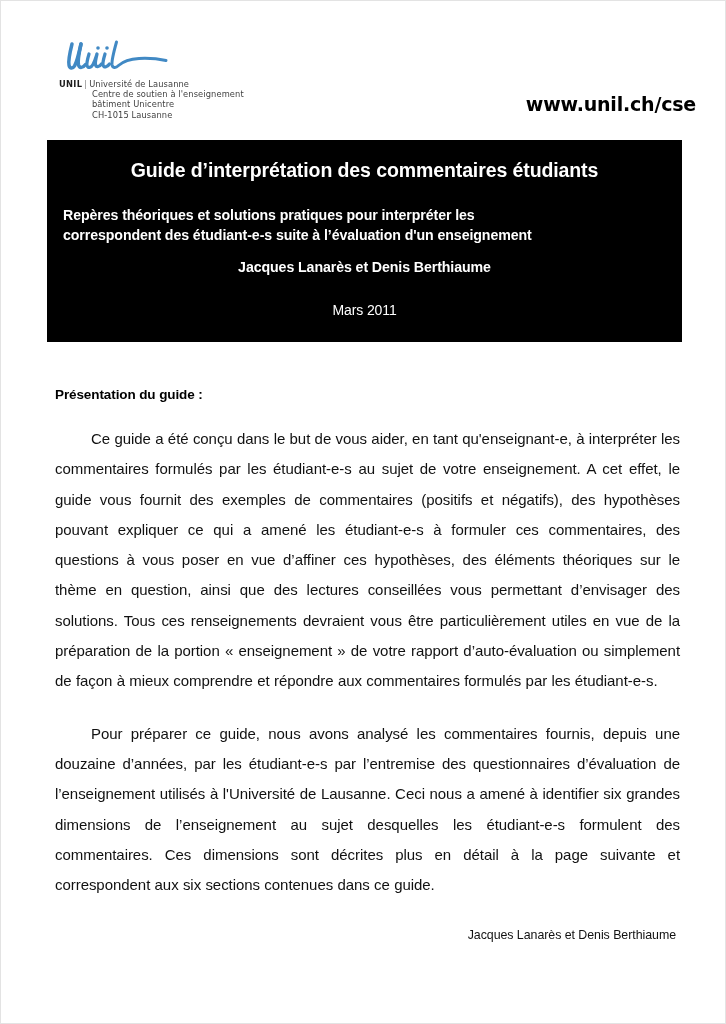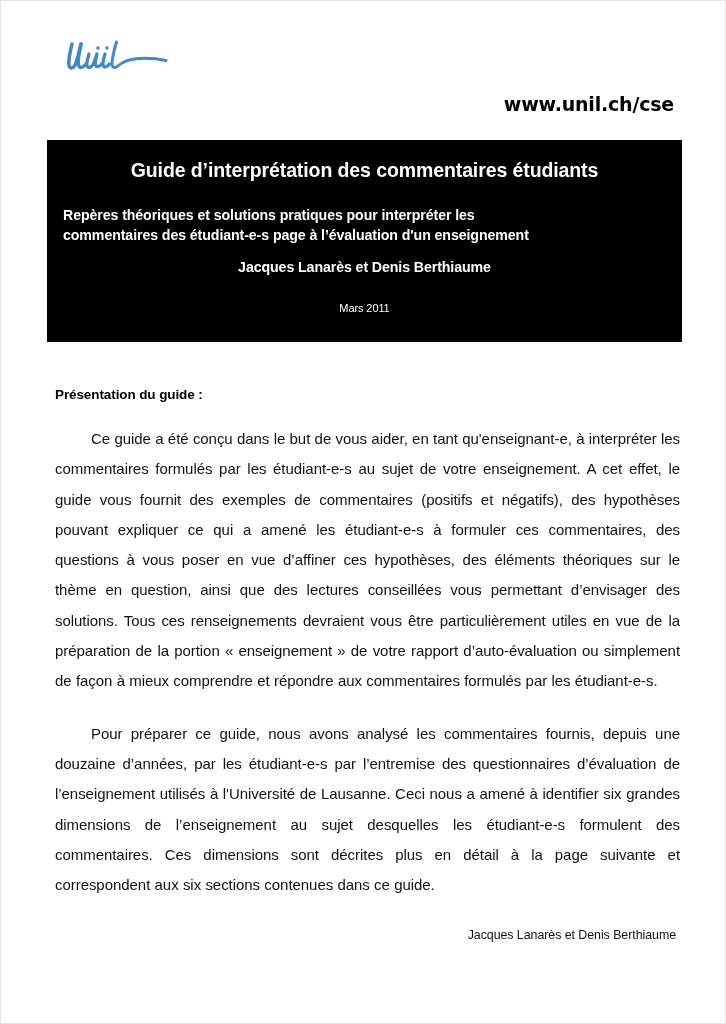--- a/index.html
+++ b/index.html
@@ -59,21 +59,21 @@
     color: #8a8a8a;
     padding: 0 2px;
   }
   .logo-sub {
     margin-left: 33px;
     white-space: nowrap;
   }
 
   .site-url {
     position: absolute;
-    right: 53px;
+    right: 31px;
     top: 92px;
     font-family: "DejaVu Sans", sans-serif;
     font-size: 19px;
     font-weight: bold;
     color: #000000;
     letter-spacing: -0.2px;
     white-space: nowrap;
   }
 
   
@@ -114,21 +114,21 @@
     text-align: center;
     font-size: 14.2px;
     font-weight: bold;
     letter-spacing: -0.1px;
   }
   .banner-date {
     position: absolute;
     left: 0; right: 0;
     top: 162px;
     text-align: center;
-    font-size: 11px;
+    font-size: 14px;
     font-weight: normal;
     letter-spacing: -0.1px;
   }
 
   
   .body-area {
     position: absolute;
     left: 54px;
     top: 368px;
     width: 625px;
@@ -175,30 +175,36 @@
           <path d="M18 14 C14 30 10 46 12 56 C13 63 19 64 23 58 C28 50 32 32 36 14" stroke-width="7"></path>
           <path d="M36 14 C32 32 29 48 31 56 C33 63 40 62 45 55" stroke-width="7"></path>
           <path d="M52 34 C49 44 47 52 48 57 C50 63 56 62 60 55 C64 48 66 40 68 34 C66 42 64 50 65 55 C66 61 72 61 77 54" stroke-width="6.5"></path>
           <circle cx="70" cy="22" r="3.6" fill="#4189c4" stroke="none"></circle>
           <path d="M84 34 C81 44 79 51 80 56 C82 62 88 61 93 54" stroke-width="6.5"></path>
           <circle cx="88" cy="22" r="3.6" fill="#4189c4" stroke="none"></circle>
           <path d="M107 10 C102 28 97 46 98 55 C99 62 105 63 111 57 C120 49 134 44 152 43 C172 42 192 44 206 47" stroke-width="6"></path>
         </g>
       </svg>
 
+      <div class="logo-lines">
+        <div class="logo-line-1"><span class="brand">UNIL</span><span class="bar">|</span><span>Université de Lausanne</span></div>
+        <div class="logo-sub">Centre de soutien à l'enseignement</div>
+        <div class="logo-sub">bâtiment Unicentre</div>
+        <div class="logo-sub">CH-1015 Lausanne</div>
+      </div>
     </div>
 
     <div class="site-url">www.unil.ch/cse</div>
   </div>
 
   <div class="title-banner">
     <div class="banner-main-title">Guide d’interprétation des commentaires étudiants</div>
     <div class="banner-subtitle">
       <div>Repères théoriques et solutions pratiques pour interpréter les</div>
-      <div>commentaires des étudiant-e-s page à l’évaluation d'un enseignement</div>
+      <div>correspondent des étudiant-e-s suite à l’évaluation d'un enseignement</div>
     </div>
     <div class="banner-authors">Jacques Lanarès et Denis Berthiaume</div>
     <div class="banner-date">Mars 2011</div>
   </div>
 
   <div class="body-area">
     <h2 class="section-heading">Présentation du guide :</h2>
     <p class="para p1">Ce guide a été conçu dans le but de vous aider, en tant qu'enseignant-e, à interpréter les commentaires formulés par les étudiant-e-s au sujet de votre enseignement. A cet effet, le guide vous fournit des exemples de commentaires (positifs et négatifs), des hypothèses pouvant expliquer ce qui a amené les étudiant-e-s à formuler ces commentaires, des questions à vous poser en vue d’affiner ces hypothèses, des éléments théoriques sur le thème en question, ainsi que des lectures conseillées vous permettant d’envisager des solutions. Tous ces renseignements devraient vous être particulièrement utiles en vue de la préparation de la portion « enseignement » de votre rapport d’auto-évaluation ou simplement de façon à mieux comprendre et répondre aux commentaires formulés par les étudiant-e-s.</p>
     <p class="para p2">Pour préparer ce guide, nous avons analysé les commentaires fournis, depuis une douzaine d’années, par les étudiant-e-s par l’entremise des questionnaires d’évaluation de l’enseignement utilisés à l'Université de Lausanne. Ceci nous a amené à identifier six grandes dimensions de l’enseignement au sujet desquelles les étudiant-e-s formulent des commentaires. Ces dimensions sont décrites plus en détail à la page suivante et correspondent aux six sections contenues dans ce guide.</p>
     <div class="signature">Jacques Lanarès et Denis Berthiaume</div>

